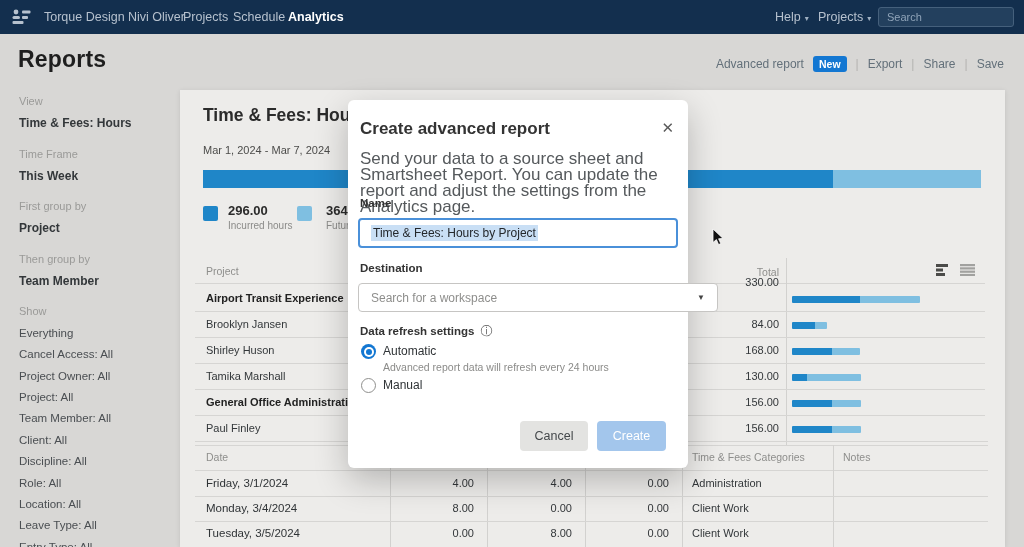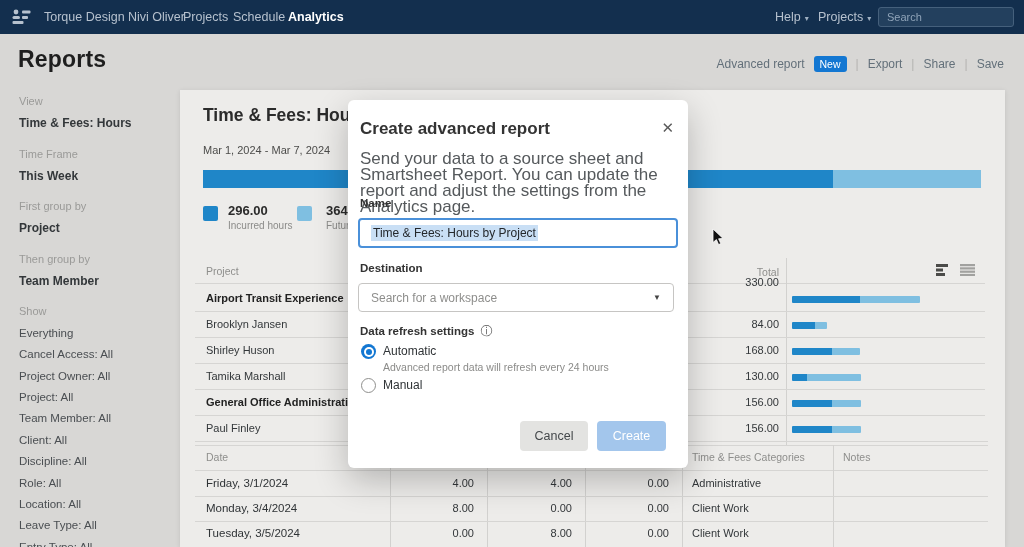--- a/index.html
+++ b/index.html
@@ -15,21 +15,21 @@
   .nav-item .caret { font-size:8px; margin-left:4px; color:#9fb0c2; }
   .nav-search { position:absolute; right:10px; top:7px; width:136px; height:20px; background:#23405e;
     border:1px solid #45607c; border-radius:3px; color:#cfd9e3; font-size:11px; padding:0 8px;
     font-family:"Liberation Sans", sans-serif; }
   .nav-search::placeholder { color:#8fa3b8; }
 
   
   .page-title { position:absolute; left:18px; top:46px; font-size:23px; font-weight:bold; color:#1e1e1e; letter-spacing:0.2px; }
   .header-actions { position:absolute; top:55px; right:20px; height:18px; display:flex; align-items:center; gap:9px; }
   .header-link { font-size:12px; color:#63707a; cursor:pointer; white-space:nowrap; }
-  .badge-new { background:#1377d2; color:#fff; font-size:10.5px; padding:2px 6px; border-radius:3px; font-weight:normal; }
+  .badge-new { background:#1377d2; color:#fff; font-size:10.5px; padding:2px 6px; border-radius:3px; font-weight:bold; }
   .header-sep { color:#b4b3b1; font-size:12px; }
 
   
   .sidebar { position:absolute; left:0; top:84px; width:180px; height:463px; }
   .sb { position:absolute; left:19px; white-space:nowrap; }
   .sb-l { font-size:11px; color:#9a9a98; }
   .sb-v { font-size:12px; color:#33373a; font-weight:600; cursor:pointer; }
   .sb-f { font-size:11.5px; color:#4a4e52; cursor:pointer; }
 
   
@@ -64,21 +64,21 @@
   
   .modal { position:absolute; left:348px; top:100px; width:340px; height:368px; background:#ffffff;
     border-radius:6px; box-shadow:0 12px 34px rgba(0,0,0,0.24); z-index:50; }
   .m-title { position:absolute; left:12px; top:19px; font-size:17px; font-weight:600; color:#333; }
   .m-close { position:absolute; right:14px; top:19px; font-size:15px; color:#5a5a5a; cursor:pointer; }
   .m-desc { position:absolute; left:12px; top:51px; width:315px; font-size:17px; line-height:16px; color:#55595c; }
   .m-label { position:absolute; left:12px; font-size:11.5px; font-weight:bold; color:#333; }
   .m-input { position:absolute; left:10px; top:118px; width:320px; height:30px; border:2px solid #4a90d9;
     border-radius:4px; background:#fff; display:flex; align-items:center; padding-left:11px; cursor:text; }
   .m-input span { font-size:12px; color:#23272b; background:#c9dff5; padding:1px 2px; white-space:nowrap; }
-  .m-select { position:absolute; left:10px; top:183px; width:316px; height:29px; border:1px solid #c6c5c3;
+  .m-select { position:absolute; left:10px; top:183px; width:360px; height:29px; border:1px solid #c6c5c3;
     border-radius:4px; background:#fff; display:flex; align-items:center; padding:0 12px; cursor:pointer; }
   .m-select .ph { font-size:12px; color:#8e8e8c; flex:1; }
   .m-select .caret { font-size:8px; color:#444; }
   .m-info { display:inline-block; margin-left:6px; font-size:12px; color:#5a5a5a; font-weight:normal; }
   .radio { position:absolute; left:13px; width:15px; height:15px; border-radius:50%; cursor:pointer; }
   .radio.sel { background:#1377d2; }
   .radio.sel::before { content:""; position:absolute; left:2.5px; top:2.5px; right:2.5px; bottom:2.5px; background:#fff; border-radius:50%; }
   .radio.sel::after { content:""; position:absolute; left:4.5px; top:4.5px; right:4.5px; bottom:4.5px; background:#1377d2; border-radius:50%; }
   .radio.unsel { background:#fff; border:1.5px solid #8f8f8d; }
   .m-opt-label { position:absolute; left:35px; font-size:12px; color:#2f3336; cursor:pointer; }
@@ -240,21 +240,21 @@
     <div class="vline" style="left:210px; top:355px; height:102px"></div>
     <div class="vline" style="left:307px; top:355px; height:102px"></div>
     <div class="vline" style="left:405px; top:355px; height:102px"></div>
     <div class="vline" style="left:502px; top:355px; height:102px"></div>
     <div class="vline" style="left:653px; top:355px; height:102px"></div>
 
     <span class="dt-date" style="top:387px">Friday, 3/1/2024</span>
     <span class="dt-cell-r" style="left:210px; width:91px; top:387px">4.00</span>
     <span class="dt-cell-r" style="left:307px; width:92px; top:387px">4.00</span>
     <span class="dt-cell-r" style="left:405px; width:91px; top:387px">0.00</span>
-    <span class="dt-cat" style="top:387px">Administrative</span>
+    <span class="dt-cat" style="top:387px">Administration</span>
     <span class="dt-cat" style="left:663px; top:387px"></span>
     <div class="hline" style="top:406px; width:793px"></div>
 
     <span class="dt-date" style="top:412px">Monday, 3/4/2024</span>
     <span class="dt-cell-r" style="left:210px; width:91px; top:412px">8.00</span>
     <span class="dt-cell-r" style="left:307px; width:92px; top:412px">0.00</span>
     <span class="dt-cell-r" style="left:405px; width:91px; top:412px">0.00</span>
     <span class="dt-cat" style="top:412px">Client Work</span>
     <span class="dt-cat" style="left:663px; top:412px"></span>
     <div class="hline" style="top:431px; width:793px"></div>

